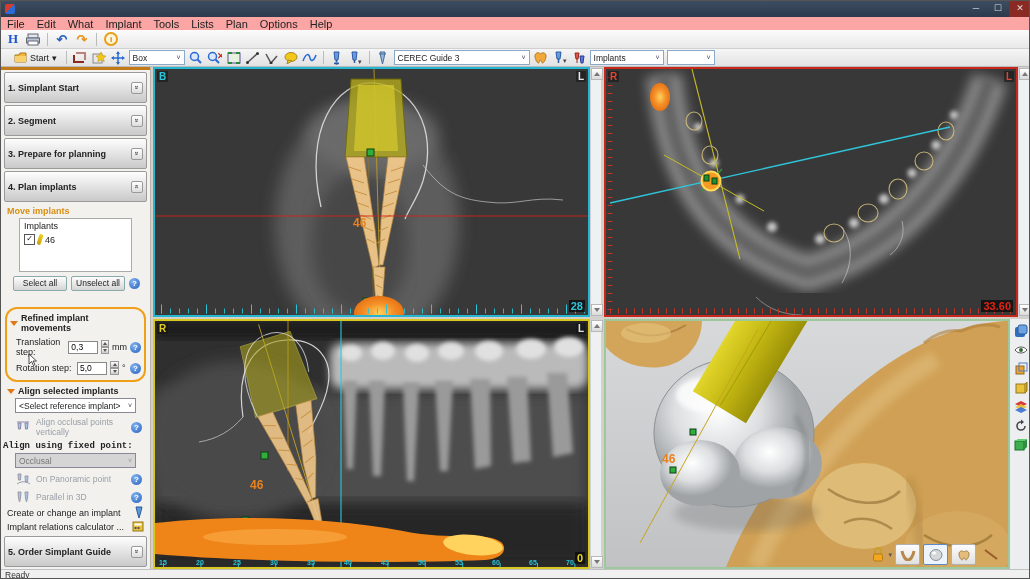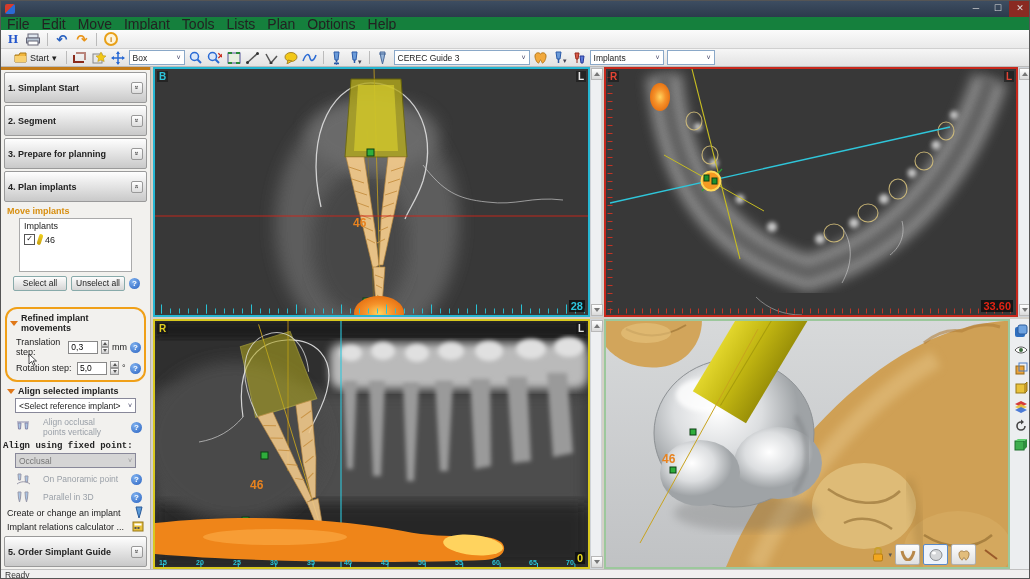--- a/index.html
+++ b/index.html
@@ -4,21 +4,21 @@
 <style>
   html,body{margin:0;padding:0;background:#888;}
   #app{position:relative;width:1030px;height:579px;background:#d4d0c8;font-family:"Liberation Sans",sans-serif;overflow:hidden;border:1px solid #555;box-sizing:border-box;}
   
   .titlebar{position:absolute;left:0;top:0;width:1030px;height:16px;background:linear-gradient(#3d4d61,#2c3a4c);color:#e8e8e8;display:flex;align-items:center;font-size:9px;}
   .titlebar .appicon{width:10px;height:10px;margin:0 4px;background:linear-gradient(135deg,#d43c2c 50%,#2c6ad4 50%);border-radius:2px;}
   .titlebar .tbtns{margin-left:auto;display:flex;height:16px;}
   .titlebar .tbtn{width:22px;text-align:center;line-height:15px;font-size:9px;color:#ddd;}
   .titlebar .tbtn.close{background:#8a2a22;}
   
-  .menubar{position:absolute;left:0;top:16px;width:1030px;height:13px;background:#15803d;border-bottom:1px solid #d8d8d8;display:flex;align-items:center;font-size:14px;color:#222;}
+  .menubar{position:absolute;left:0;top:16px;width:1030px;height:13px;background:#fca5a5;border-bottom:1px solid #d8d8d8;display:flex;align-items:center;font-size:11px;color:#222;}
   .menubar span{padding:0 6px;}
   
   .toolbar1{position:absolute;left:0;top:29px;width:1030px;height:19px;background:linear-gradient(#fbfbfb,#e9e9e9);border-bottom:1px solid #d0d0d0;display:flex;align-items:center;gap:4px;padding-left:4px;box-sizing:border-box;}
   .toolbar2{position:absolute;left:0;top:48px;width:1030px;height:18px;background:linear-gradient(#f6f6f6,#e2e2e2);border-bottom:1px solid #bbb;display:flex;align-items:center;gap:3px;padding-left:9px;box-sizing:border-box;font-size:9px;color:#222;}
   .tsep{width:1px;height:13px;background:#bbb;margin:0 2px;}
   .ticon{display:inline-flex;align-items:center;justify-content:center;width:16px;height:15px;}
   .combo{display:flex;align-items:center;justify-content:space-between;background:#fff;border:1px solid #8aa8c8;height:13px;font-size:8.5px;padding:0 3px;color:#222;}
   .combo .car{font-size:7px;color:#446;margin-left:3px;}
   .startbtn{display:flex;align-items:center;gap:3px;padding:0 3px;height:15px;border:1px solid transparent;}
   
@@ -42,21 +42,21 @@
   .steprow{display:flex;align-items:center;gap:3px;margin:4px 0 3px 6px;}
   .steprow label{width:58px;}
   .stepin{width:24px;height:11px;border:1px solid #888;font-size:8.5px;padding:0 2px;font-family:"Liberation Sans",sans-serif;}
   .spin{display:flex;flex-direction:column;width:9px;}
   .spin b{height:5px;border:1px solid #999;background:linear-gradient(#fff,#ccc);display:flex;align-items:center;justify-content:center;}
   .spin b:before{content:"";border-left:2px solid transparent;border-right:2px solid transparent;}
   .spin b.u:before{border-bottom:3px solid #555;}
   .spin b.d:before{border-top:3px solid #555;}
   .ddl{margin:2px 14px;height:13px;background:#fff;border:1px solid #889;display:flex;align-items:center;justify-content:space-between;padding:0 3px;font-size:8.5px;}
   .ddl.dis{background:#d5d5d5;color:#777;margin:2px 14px;}
-  .grow{display:flex;align-items:center;gap:12px;margin:4px 8px 2px 14px;color:#9aa0a8;}
+  .grow{display:flex;align-items:center;gap:5px;margin:4px 8px 2px 14px;color:#9aa0a8;}
   .grow .lbl{flex:1;}
   .boldlbl{font-weight:bold;margin:4px 0 1px 2px;font-family:Liberation Mono, monospace;}
   .nextbar{display:flex;align-items:center;justify-content:space-between;margin-top:6px;padding:2px 4px;background:linear-gradient(#fff,#e2e2e2);border-top:1px solid #bbb;border-bottom:1px solid #999;font-weight:bold;}
   .nitem{display:flex;align-items:center;justify-content:space-between;margin:2px 6px 0 6px;}
   .s56{margin-top:4px;}
   .cursor{position:absolute;left:27px;top:286px;z-index:5;}
   
   .vp{position:absolute;box-sizing:border-box;overflow:hidden;}
   .vp svg{display:block;}
   .vp-tl{left:152px;top:66px;width:437px;height:250px;border:2px solid #25b6d2;background:#383838;}
@@ -92,21 +92,21 @@
     <span class="tbtns">
       <span class="tbtn">─</span>
       <span class="tbtn">☐</span>
       <span class="tbtn close">✕</span>
     </span>
   </div>
 
   <div class="menubar">
     <span>File</span>
     <span>Edit</span>
-    <span>Move</span>
+    <span>What</span>
     <span>Implant</span>
     <span>Tools</span>
     <span>Lists</span>
     <span>Plan</span>
     <span>Options</span>
     <span>Help</span>
   </div>
 
   <div class="toolbar1">
     <span class="ticon" style="color:#2255cc;font-weight:bold;font-size:13px;font-family:'Liberation Serif',serif;">H</span>

